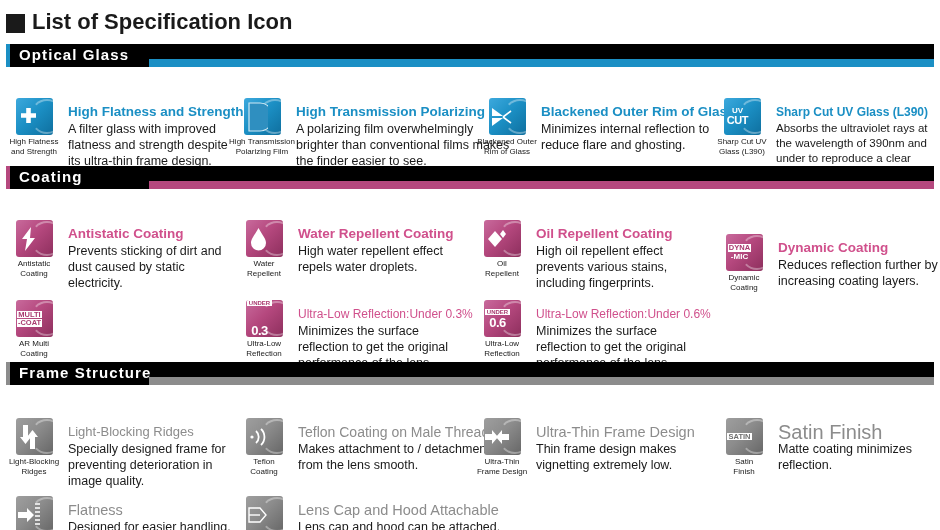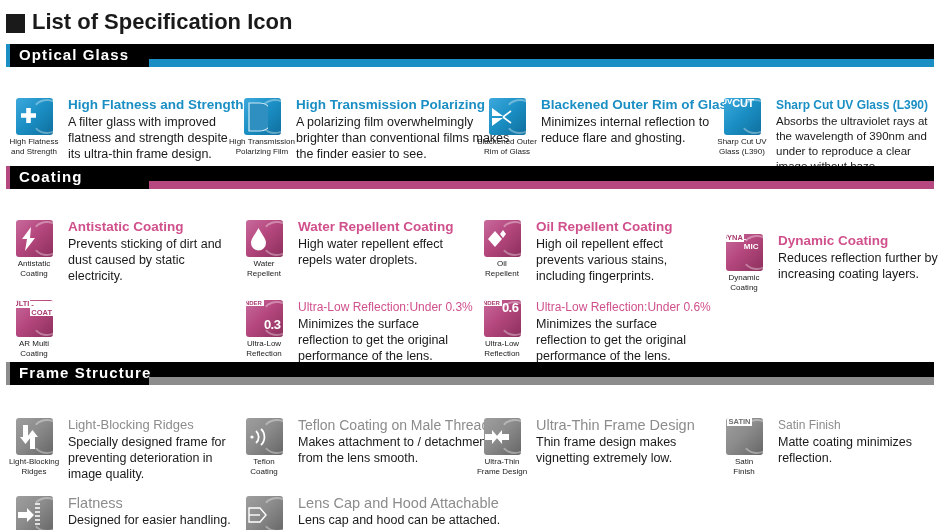--- a/index.html
+++ b/index.html
@@ -129,36 +129,36 @@
     align-items: center;
     justify-content: center;
     color: #fff;
   }
   .badge .glyph svg { display: block; }
   .badge .glyph-text {
     position: absolute;
     left: 1px; top: 0;
     width: 26px; height: 37px;
     display: flex;
-    flex-direction: row;
-    align-items: flex-start;
+    flex-direction: column;
+    align-items: center;
     justify-content: center;
     color: #fff;
     font-weight: bold;
     line-height: 1.0;
   }
   .cap {
     margin-top: 2px;
     font-size: 8px;
     line-height: 9.5px;
     text-align: center;
     color: #1a1a1a;
     width: 66px;
   }
-  .txt-col { padding-left: 2px; padding-top: 0px; }
+  .txt-col { padding-left: 2px; padding-top: 0px; margin-top: 7px; }
   .item-title {
     font-size: 13.5px;
     font-weight: bold;
     line-height: 16px;
     margin-bottom: 1px;
     white-space: nowrap;
   }
   .item-title.small { font-size: 12px; }
   .item-desc {
     font-size: 12.5px;
@@ -465,21 +465,21 @@
       <div class="icon-col">
         <div class="badge" style="background:linear-gradient(135deg,#9e9e9e 0%,#8c8c8c 45%,#666666 100%);">
           <div class="arc"></div>
           <div class="glyph-text">
             <span style="font-size:7.5px; background:#fff; color:#6e6e6e; padding:0 2px;">SATIN</span>
           </div>
         </div>
         <div class="cap">Satin<br>Finish</div>
       </div>
       <div class="txt-col">
-        <div class="item-title" style="color:#8c8c8c; font-weight:normal; font-size:12px;">Satin Finish</div>
+        <div class="item-title" style="color:#8c8c8c; font-weight:normal; font-size:20px;">Satin Finish</div>
         <div class="item-desc">Matte coating minimizes reflection.</div>
       </div>
     </div>
 
     <div class="item" style="left:2px; top:110px; width:230px;">
       <div class="icon-col">
         <div class="badge" style="background:linear-gradient(135deg,#9e9e9e 0%,#8c8c8c 45%,#666666 100%);">
           <div class="arc"></div>
           <div class="glyph">
             <svg width="26" height="26" viewBox="0 0 26 26">

